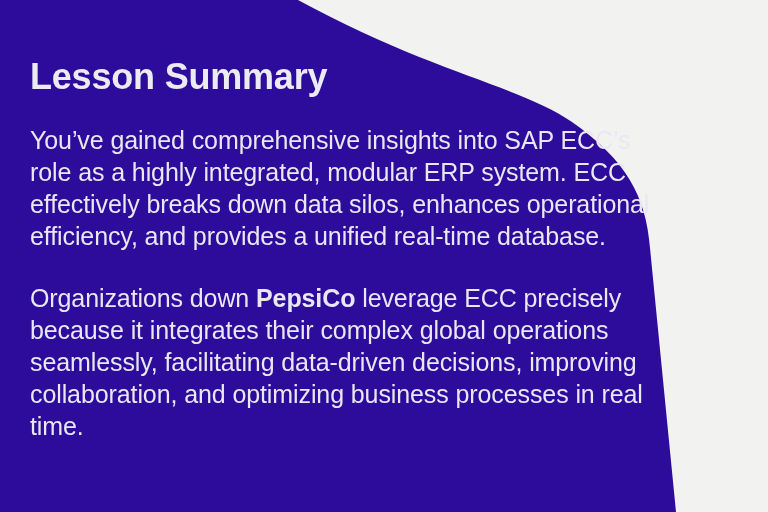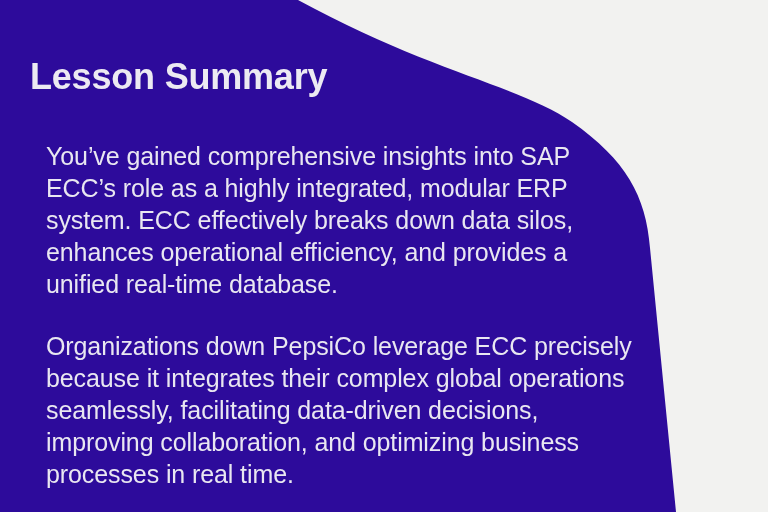--- a/index.html
+++ b/index.html
@@ -51,33 +51,33 @@
   }
 
   #body-copy {
     position: absolute;
     left: 30px;
     top: 124px;
     width: 620px;
   }
 
   .paragraph {
-    margin: 16px;
+    margin: 0;
     font-size: 25px;
     line-height: 32px;
     color: #e9e7f1;
     letter-spacing: -0.1px;
   }
 
   .paragraph + .paragraph {
     margin-top: 30px;
   }
 
   .brand-emphasis {
-    font-weight: normal;
+    font-weight: bold;
   }
 </style>
 </head>
 <body>
 
 <div id="slide">
 
   <svg id="shape-layer" viewBox="0 0 768 512" preserveAspectRatio="none" aria-hidden="true">
     <path d="M 0 0
              L 298 0

